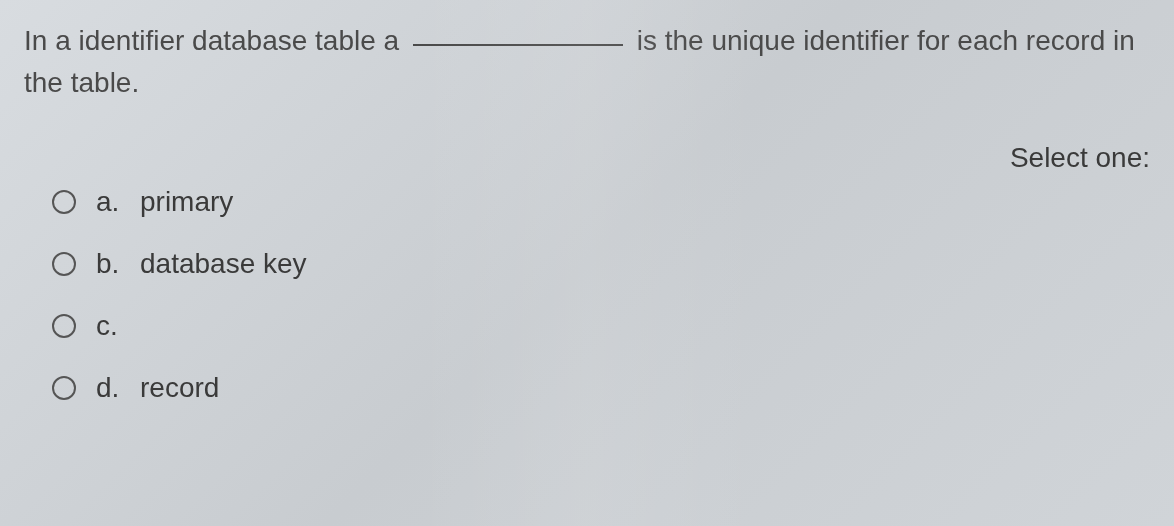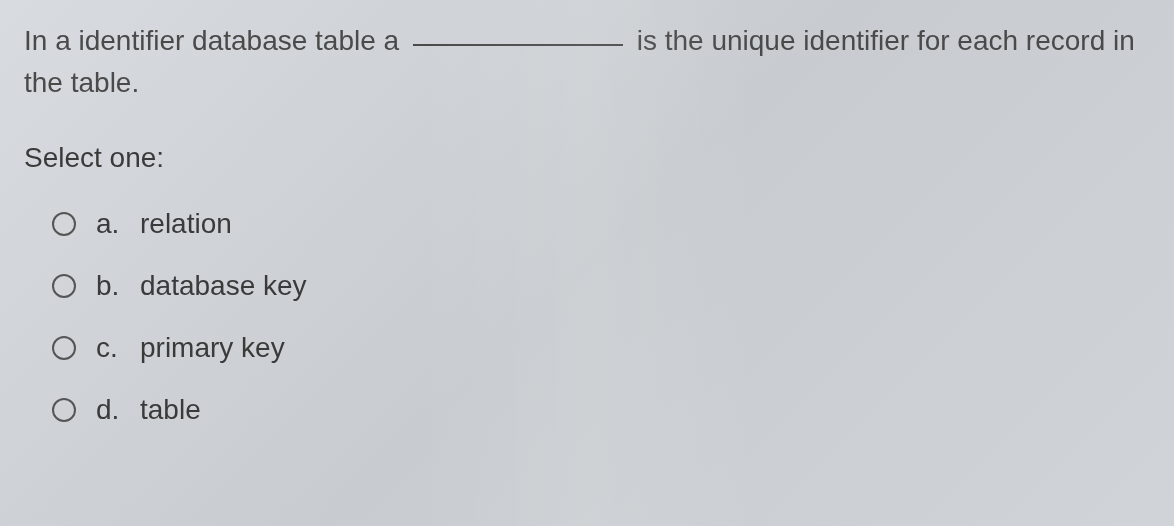--- a/index.html
+++ b/index.html
@@ -28,21 +28,22 @@
     border-bottom: 2px solid #4a4a4a;
     width: 210px;
     margin: 0 6px;
     vertical-align: baseline;
     position: relative;
     top: -4px;
   }
   .prompt {
     font-size: 28px;
     color: #3a3a3a;
-    margin-bottom: 34px;
+    margin-bottom: 12px;
+    text-align: right;
   }
   .options {
     padding-left: 28px;
   }
   .option {
     display: flex;
     align-items: center;
     margin-bottom: 30px;
     cursor: pointer;
   }
@@ -84,32 +85,31 @@
   <span class="blank"></span>
   <span>is the unique identifier for each record in the table.</span>
 </div>
 
 <div class="prompt">Select one:</div>
 
 <div class="options">
   <div class="option">
     <div class="radio"></div>
     <div class="option-letter">a.</div>
-    <div class="option-text">relation</div>
+    <div class="option-text">primary</div>
   </div>
   <div class="option">
     <div class="radio"></div>
     <div class="option-letter">b.</div>
     <div class="option-text">database key</div>
   </div>
   <div class="option">
     <div class="radio"></div>
     <div class="option-letter">c.</div>
-    <div class="option-text">primary key</div>
   </div>
   <div class="option">
     <div class="radio"></div>
     <div class="option-letter">d.</div>
-    <div class="option-text">table</div>
+    <div class="option-text">record</div>
   </div>
 </div>
 
 <div class="glare"></div>
 
 </body></html>

